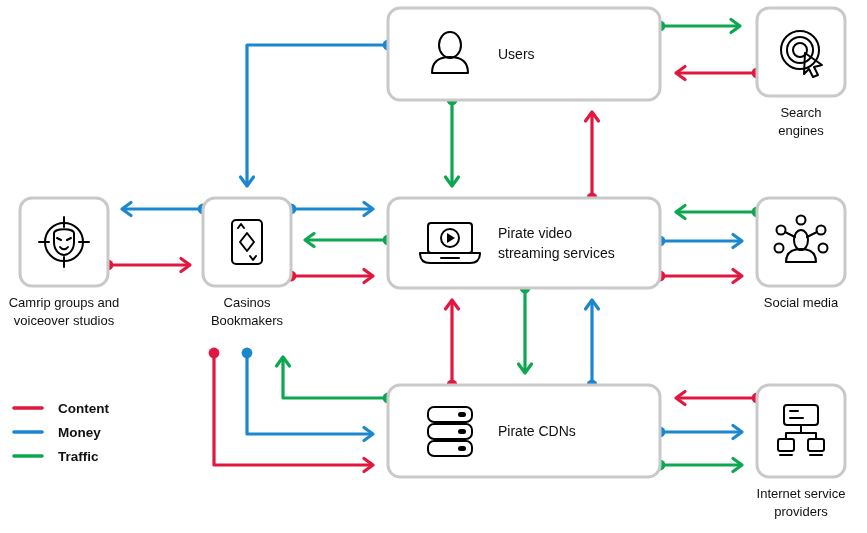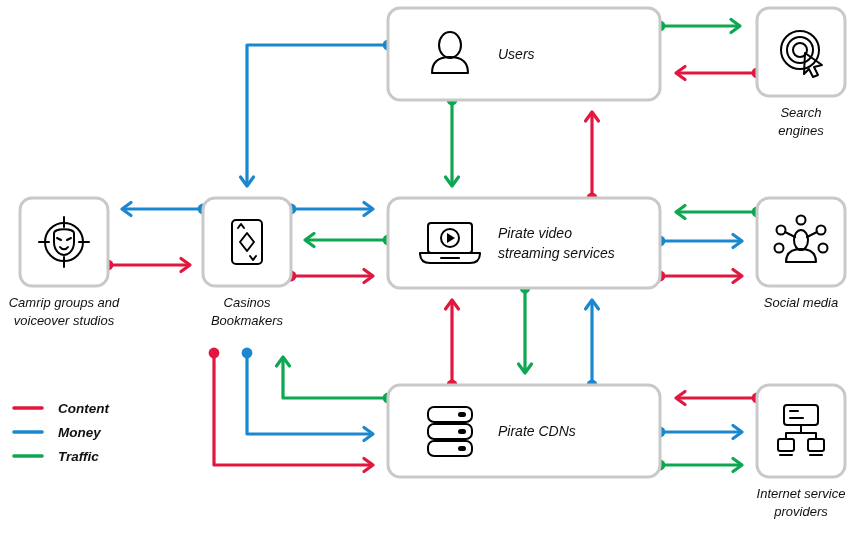--- a/index.html
+++ b/index.html
@@ -2,21 +2,21 @@
 <html><head>
 <meta charset="utf-8">
 <title>Piracy ecosystem diagram</title>
 <style>
   html,body{margin:0;padding:0;background:#ffffff;}
   body{
     width:867px;height:533px;overflow:hidden;
     font-family:"Liberation Sans","DejaVu Sans",sans-serif;
     color:#111111;
   }
-  #stage{position:relative;width:867px;height:416px;font-style:italic;}
+  #stage{position:relative;width:867px;height:416px;}
   svg#diagram{position:absolute;left:0;top:0;width:867px;height:533px;}
   .node-box{fill:#ffffff;stroke:#c9c9c9;stroke-width:3;}
   .node-label{font-family:"Liberation Sans","DejaVu Sans",sans-serif;font-size:14px;fill:#111111;}
   .caption{font-family:"Liberation Sans","DejaVu Sans",sans-serif;font-size:13px;fill:#111111;text-anchor:middle;}
   .legend-label{font-family:"Liberation Sans","DejaVu Sans",sans-serif;font-size:13.5px;font-weight:bold;fill:#111111;}
   .icon{fill:none;stroke:#000000;stroke-width:2;stroke-linecap:round;stroke-linejoin:round;}
   .icon-fill{fill:#000000;stroke:none;}
   .edge{fill:none;stroke-width:3.2;stroke-linecap:butt;stroke-linejoin:round;}
   .legend-rule{stroke-width:3.6;stroke-linecap:round;}
 </style>

